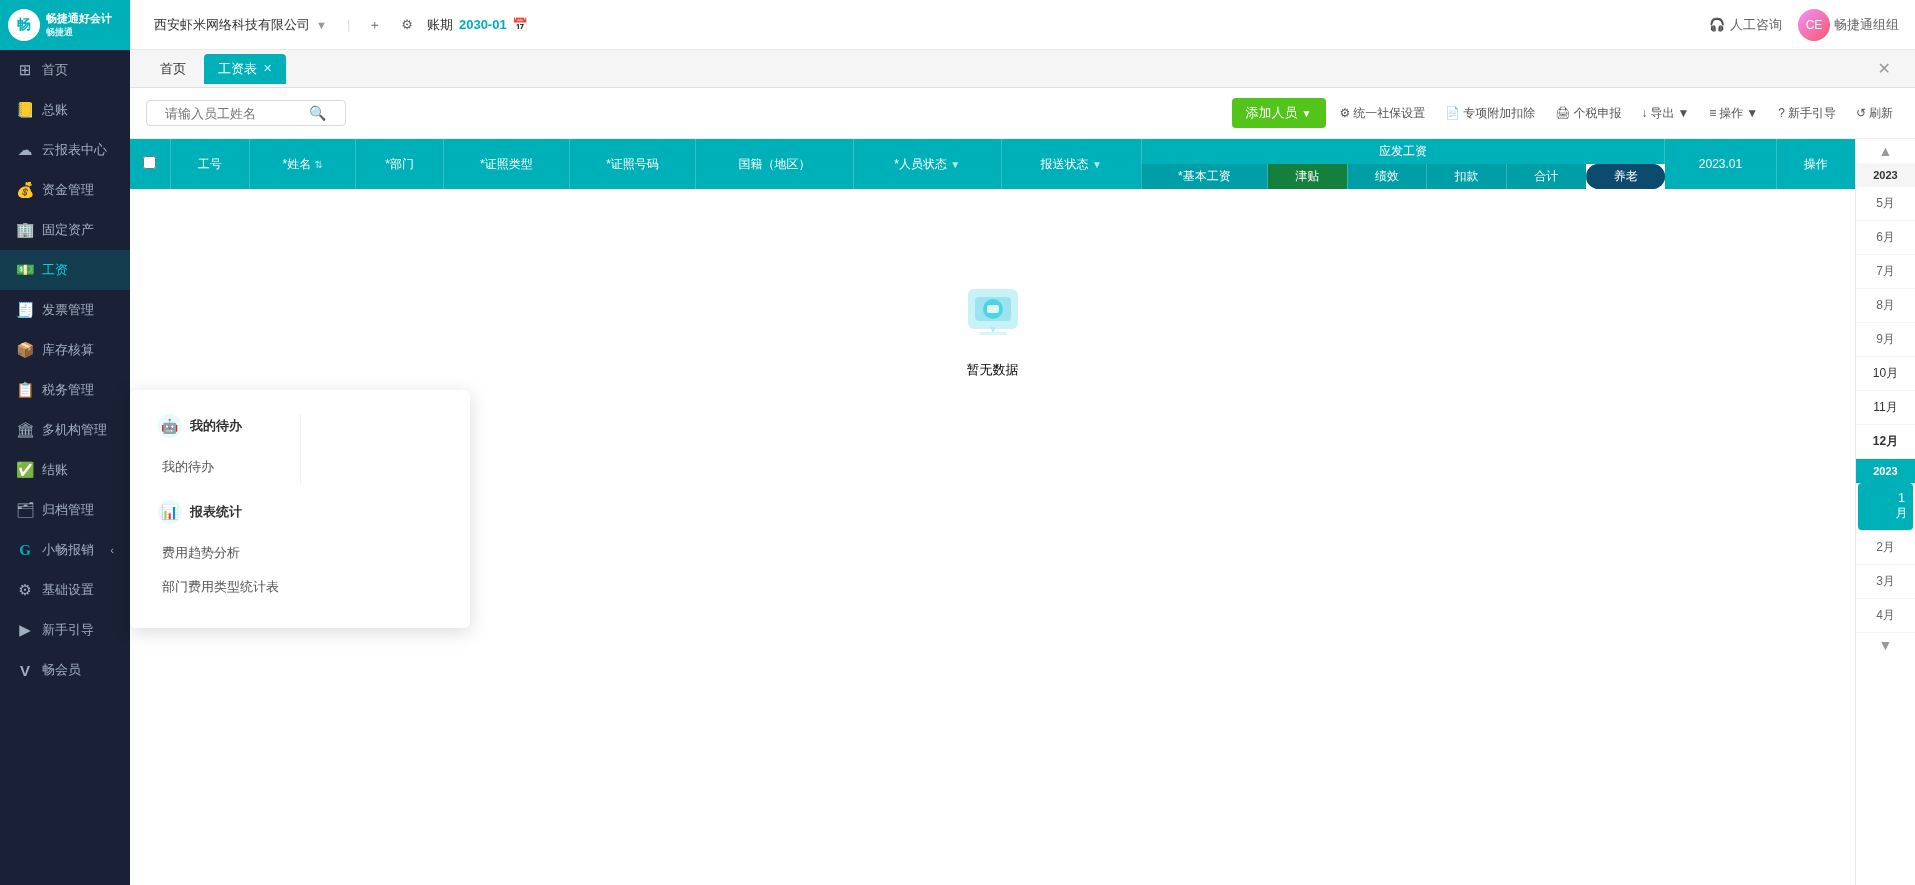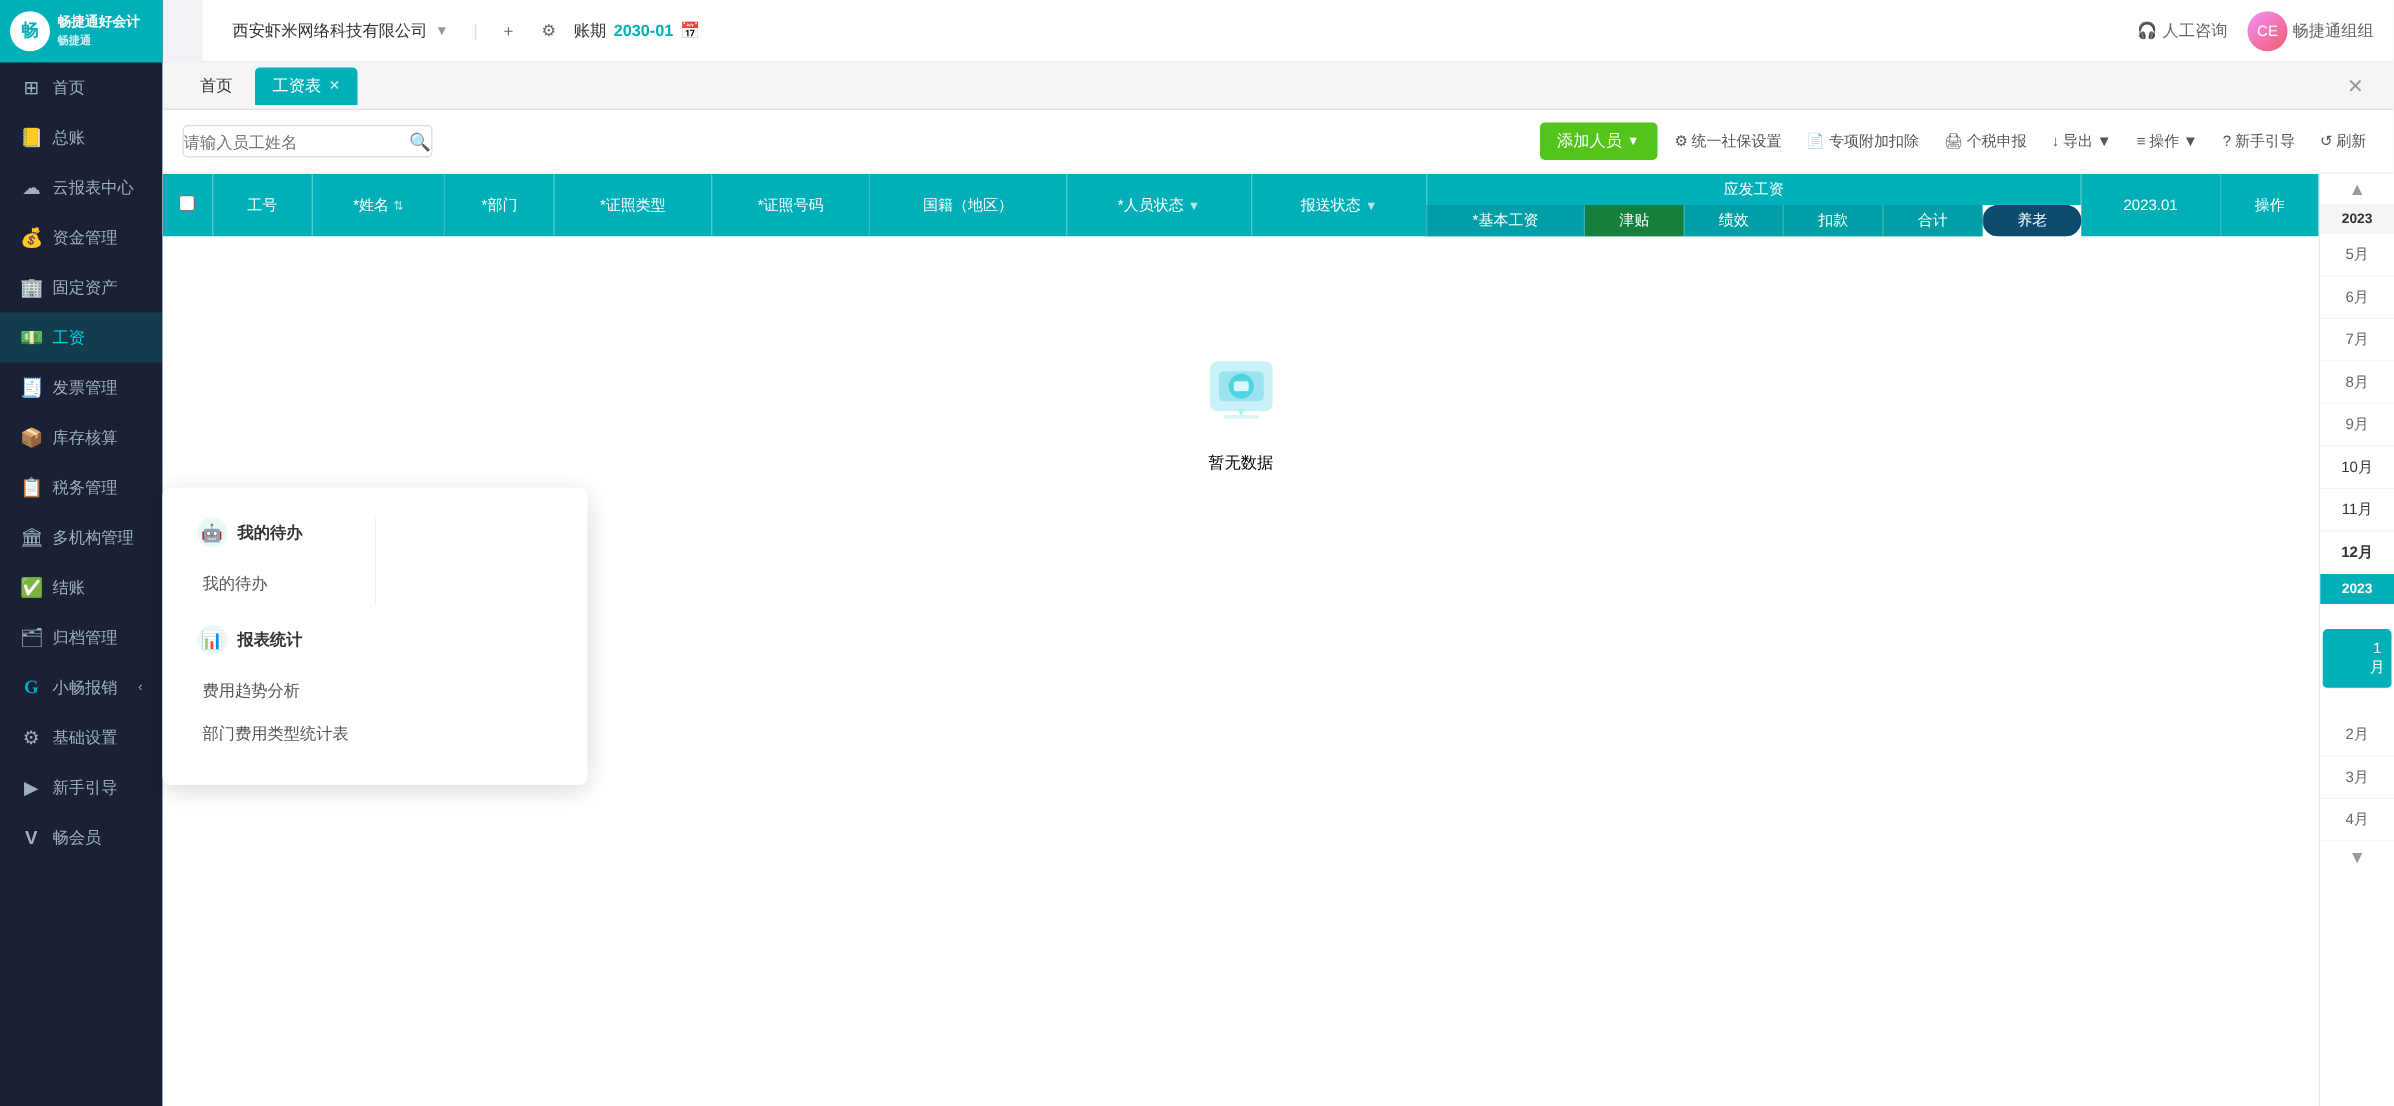--- a/index.html
+++ b/index.html
@@ -63,21 +63,20 @@
     
     .topbar {
       height: 50px;
       background: white;
       display: flex;
       align-items: center;
       padding: 0 16px;
       border-bottom: 1px solid #e8e8e8;
       gap: 8px;
       flex-shrink: 0;
-      margin-left: 32px;
     }
     .company-select {
       display: flex;
       align-items: center;
       gap: 6px;
       font-size: 13px;
       color: #333;
       cursor: pointer;
       padding: 4px 8px;
       border-radius: 4px;
@@ -130,21 +129,21 @@
       gap: 12px;
       background: white;
       border-bottom: 1px solid #f0f0f0;
       flex-shrink: 0;
     }
     .search-box {
       display: flex;
       align-items: flex-end;
       border: 1px solid #d9d9d9;
       border-radius: 4px;
-      padding: 4px 0;
+      padding: 4px 18px;
       gap: 6px;
       width: 200px;
       background: white;
     }
     .search-box input {
       border: none;
       outline: none;
       font-size: 13px;
       color: #333;
       background: transparent;
@@ -235,21 +234,21 @@
     }
     .date-item {
       width: 100%;
       text-align: center;
       padding: 8px 4px;
       font-size: 12px;
       color: #666;
       cursor: pointer;
       border-bottom: 1px solid #f5f5f5;
     }
-    .date-item.active { background: #00b0b9; color: white; border-radius: 4px; margin: 20px; width: calc(100% - 4px); padding-left: 36px; }
+    .date-item.active { background: #00b0b9; color: white; border-radius: 4px; margin: 0; width: calc(100% - 4px); padding-left: 36px; }
     .date-year { font-size: 11px; font-weight: bold; color: #333; padding: 6px 4px; text-align: center; background: #f5f5f5; width: 100%; }
     .date-nav { width: 100%; display: flex; justify-content: center; padding: 4px 0; cursor: pointer; color: #999; font-size: 14px; }
     .popup-menu {
       position: absolute;
       left: 130px;
       top: 390px;
       width: 340px;
       background: white;
       border-radius: 6px;
       box-shadow: 0 4px 20px rgba(0,0,0,0.15);

